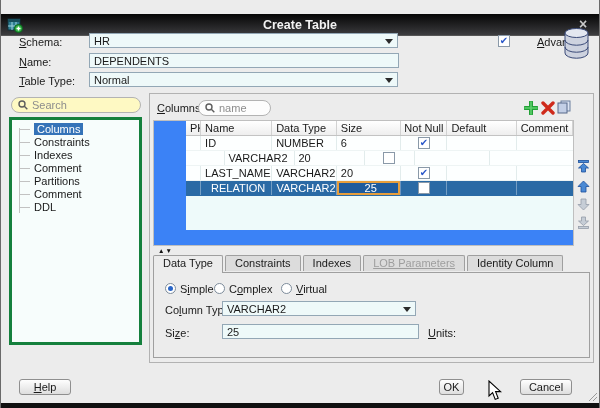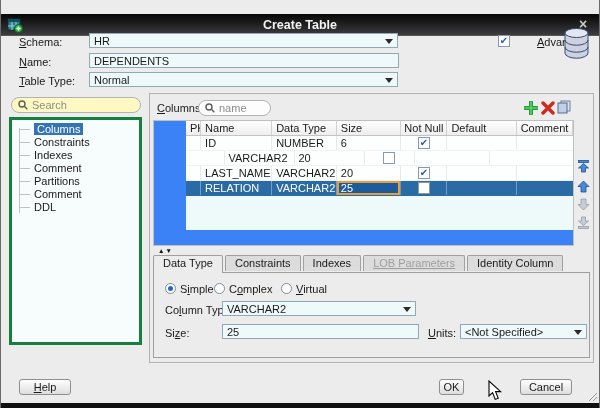--- a/index.html
+++ b/index.html
@@ -65,21 +65,21 @@
   .icon14 { position:absolute; width:14px; height:14px; }
 
   .grid { position:absolute; left:3px; top:26px; width:421px; height:126px; background:#3b82f6; border:1px solid #bfbfbf;padding-left:32px; }
   .grow { display:flex; height:15px; }
   .grow.hdr { background:linear-gradient(#ffffff,#eeeeee); border-bottom:1px solid #c3c3c3; font-weight:normal; }
   .gc { height:100%; padding:0 0 0 4px; line-height:14px; border-right:1px solid #e2ecec; overflow:hidden; white-space:nowrap; }
   .hdr .gc { border-right:1px solid #d2d2d2; color:#1a1a1a; }
   .c0{width:16px;} .c1{width:77px;} .c2{width:70px;} .c3{width:70px;} .c4{width:50px; display:flex; align-items:center; justify-content:center; padding:0;} .c5{width:75px;} .c6{width:61px; border-right:none;}
   .grow.r { border-bottom:1px solid #eef4f4; background:#fdffff;justify-content:center; }
   .grow.sel { background:#2a6aa5; color:#fff; border-bottom:1px solid #2a6aa5; }
-  .grow.sel .gc { border-right:1px solid rgba(255,255,255,.35); }
+  .grow.sel .gc { border-right:1px solid rgba(255,255,255,.35);text-align:center; }
   .grow.sel .gc.c6 { border-right:none; }
   .gc.editing { box-shadow:inset 0 0 0 2px #e79e3c; background:#1e5b9d; }
   .grid-filler { height:34px; background:#eefafa; }
 
   .mover { position:absolute; width:13px; height:13px; }
 
   .splitter-glyphs { position:absolute; left:8px; top:153px; font-size:6.5px; letter-spacing:1px; color:#111; }
 
   .tabs { position:absolute; left:3px; top:161px; height:17px; display:flex; gap:2px; }
   .tab {
@@ -288,24 +288,20 @@
       <div class="combo" style="left:68px; top:28px; width:194px;">
         <span>VARCHAR2</span>
         <span class="arrow"></span>
       </div>
 
       <span class="lbl" style="left:11px; top:54px;">Si<u>z</u>e:</span>
       <div class="field" style="left:68px; top:51px; width:197px;">
         <span>25</span>
       </div>
       <span class="lbl" style="left:274px; top:54px;"><u>U</u>nits:</span>
-      <div class="combo" style="left:306px; top:51px; width:127px;">
-        <span>&lt;Not Specified&gt;</span>
-        <span class="arrow"></span>
-      </div>
     </div>
   </div>
 
   <div class="btn" style="left:18px; top:379px; width:52px;">
     <span><u>H</u>elp</span>
   </div>
   <div class="btn" style="left:438px; top:379px; width:25px;">
     <span>OK</span>
   </div>
   <div class="btn" style="left:519px; top:379px; width:52px;">

